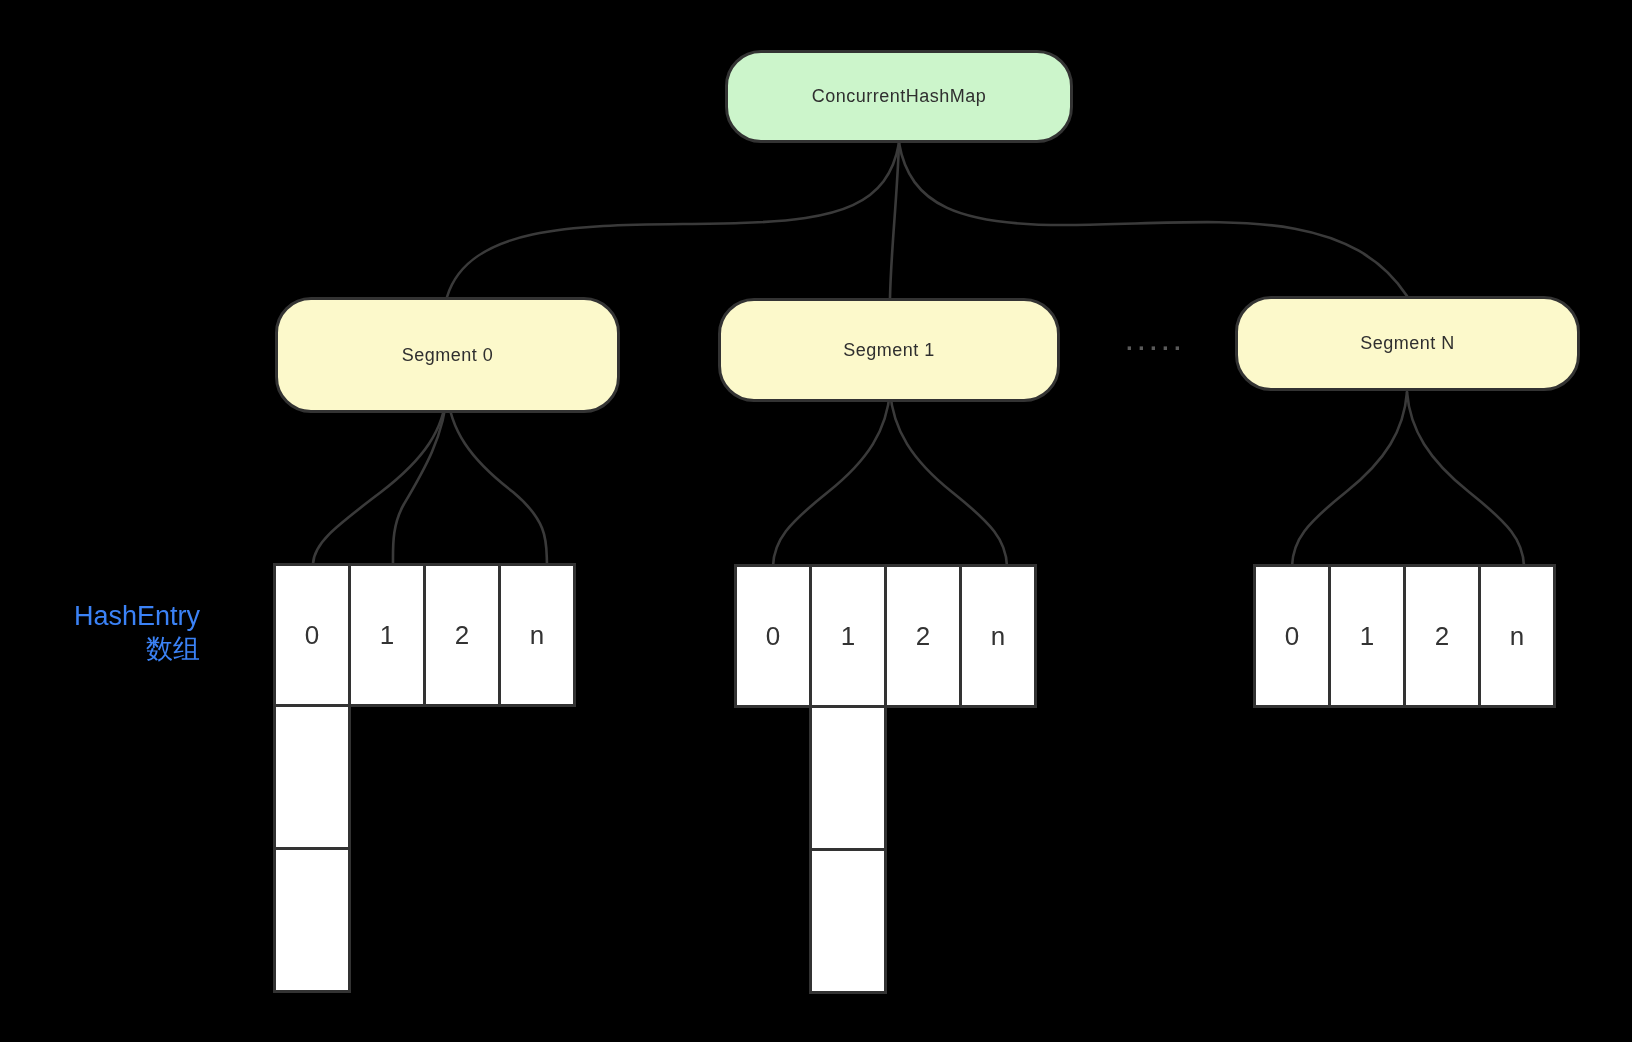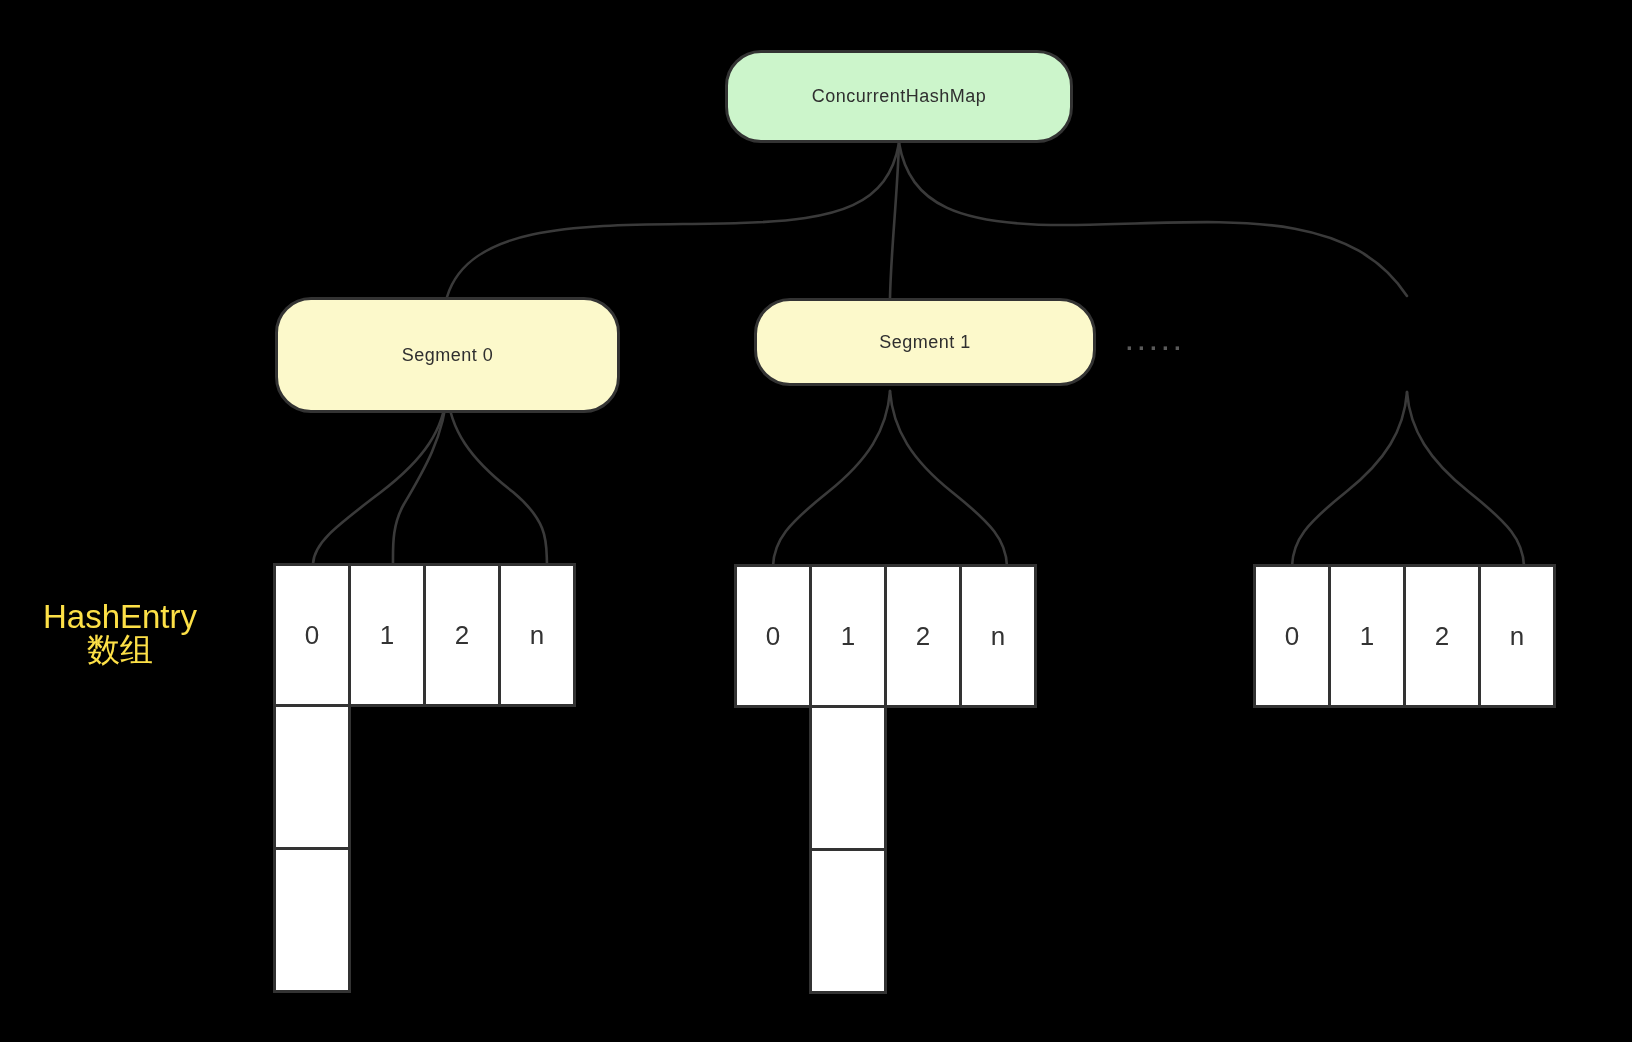--- a/index.html
+++ b/index.html
@@ -16,31 +16,31 @@
     box-sizing:border-box;
     border:3px solid #333;
     border-radius:36px;
     display:flex;align-items:center;justify-content:center;
     font-size:18px;color:#2f2f2f;
     letter-spacing:0.5px;
   }
   .pill.green{background:#ccf5cb;left:725px;top:50px;width:348px;height:93px;}
   .pill.yellow{background:#fcf9cb;}
   .pill.seg0{left:275px;top:297px;width:345px;height:116px;}
-  .pill.seg1{left:754px;top:298px;width:342px;height:88px;}
+  .pill.seg1{left:718px;top:298px;width:342px;height:104px;}
   .pill.segN{left:1235px;top:296px;width:345px;height:95px;}
   .ellipsis{
     position:absolute;left:1120px;top:334px;width:72px;
     text-align:center;color:#5a5a5a;font-size:24px;
     letter-spacing:4px;font-weight:bold;
   }
   .side-label{
     position:absolute;left:40px;top:600px;width:160px;
-    text-align:center;color:#fde047;
-    font-size:33px;line-height:33px;
+    text-align:right;color:#3b82f6;
+    font-size:27px;line-height:33px;
   }
   .array{position:absolute;display:flex;}
   .arr0{left:273px;top:563px;}
   .arr1{left:734px;top:564px;}
   .arrN{left:1253px;top:564px;}
   .cell{
     box-sizing:border-box;
     width:78px;height:144px;
     background:#fff;border:3px solid #333;
     display:flex;align-items:center;justify-content:center;
@@ -78,20 +78,23 @@
   <div class="pill green">
     <span>ConcurrentHashMap</span>
   </div>
 
   <div class="pill yellow seg0">
     <span>Segment 0</span>
   </div>
   <div class="pill yellow seg1">
     <span>Segment 1</span>
   </div>
+  <div class="pill yellow segN">
+    <span>Segment N</span>
+  </div>
 
   <div class="ellipsis">·····</div>
 
   <div class="side-label">
     <div>HashEntry</div>
     <div>数组</div>
   </div>
 
   <div class="array arr0">
     <div class="cell">0</div>

